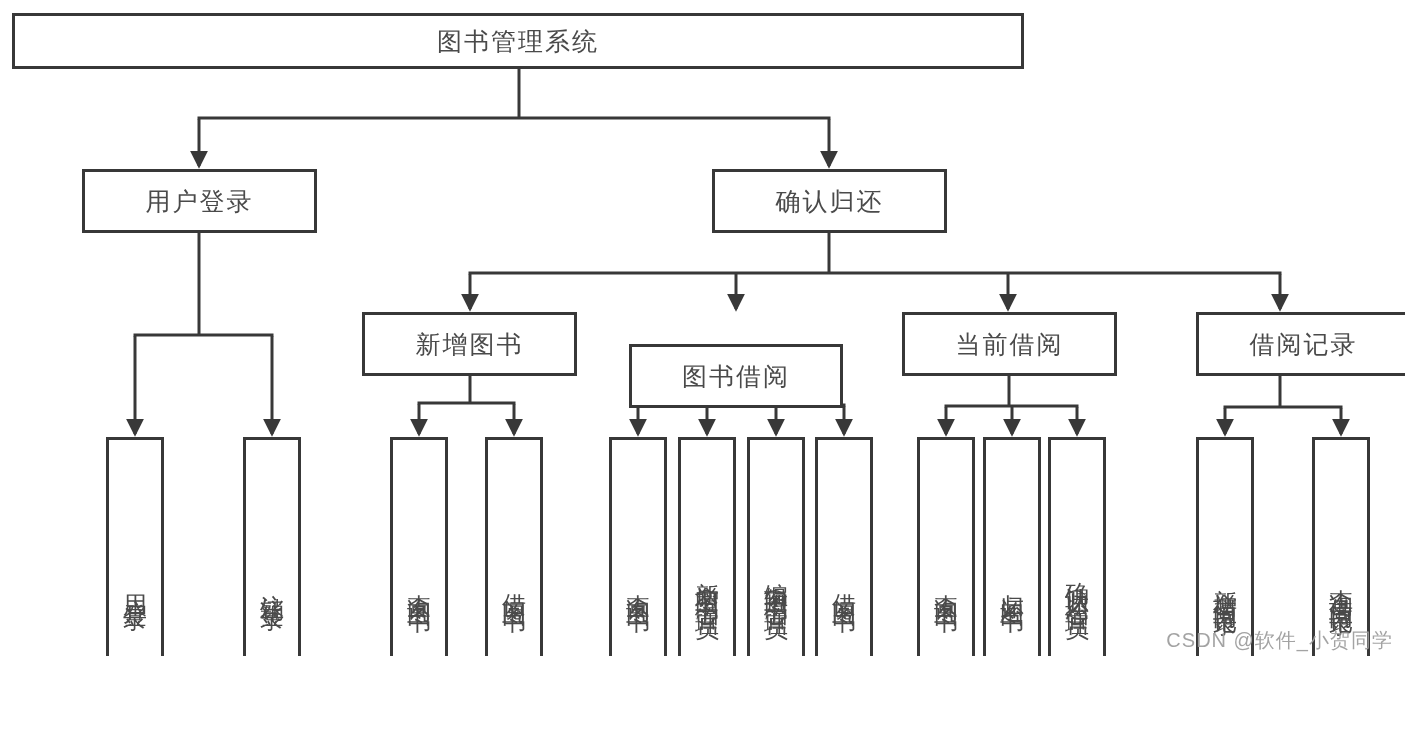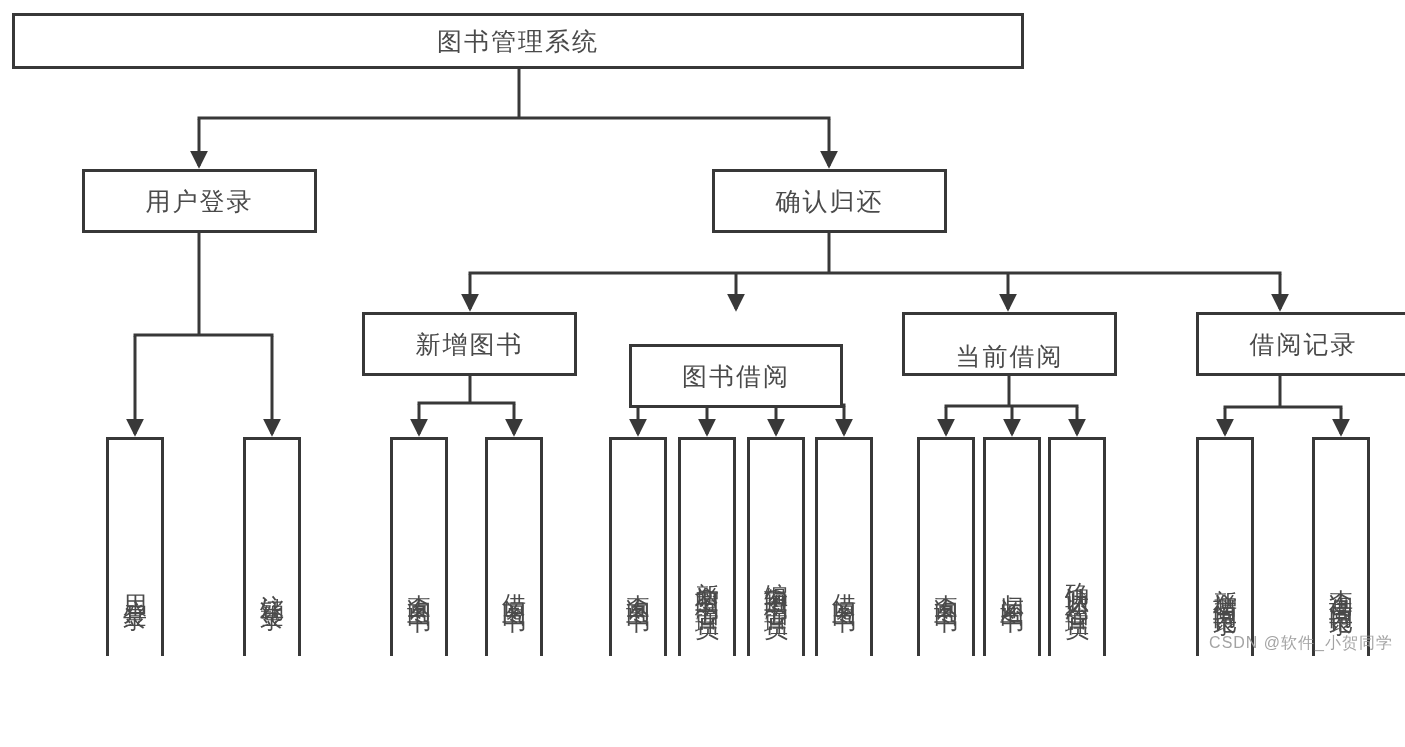--- a/index.html
+++ b/index.html
@@ -31,21 +31,21 @@
     letter-spacing: 2px;
     white-space: nowrap;
   }
   .root-box  { left: 12px;  top: 13px;  width: 1012px; height: 56px; }
   .lvl2 { height: 64px; width: 235px; top: 169px; }
   .b-user-login { left: 82px; }
   .b-book-mgmt  { left: 712px; }
   .lvl3 { height: 64px; width: 215px; top: 312px; }
   .b-new-rec   { left: 362px; }
   .b-bk-borrow { left: 629px; width: 214px; margin-top: 32px; }
-  .b-cur-bor   { left: 902px; align-items: flex-end; }
+  .b-cur-bor   { left: 902px; }
   .b-bor-rec   { left: 1196px; justify-content: center; }
   .leaf {
     top: 437px;
     width: 58px;
     height: 296px;
   }
   .leaf .lbl {
     writing-mode: vertical-rl;
     font-size: 24px;
     letter-spacing: 5px;
@@ -62,21 +62,21 @@
   .leaf-8  { left: 815px; }
   .leaf-9  { left: 917px; }
   .leaf-10 { left: 983px; }
   .leaf-11 { left: 1048px; }
   .leaf-12 { left: 1196px; }
   .leaf-13 { left: 1312px; }
   .watermark {
     position: absolute;
     right: 12px;
     bottom: 2px;
-    font-size: 16px;
+    font-size: 20px;
     color: rgba(158,158,158,0.95);
     letter-spacing: 1px;
     white-space: nowrap;
   }
 </style>
 </head>
 <body>
 
 <div class="canvas">
 

